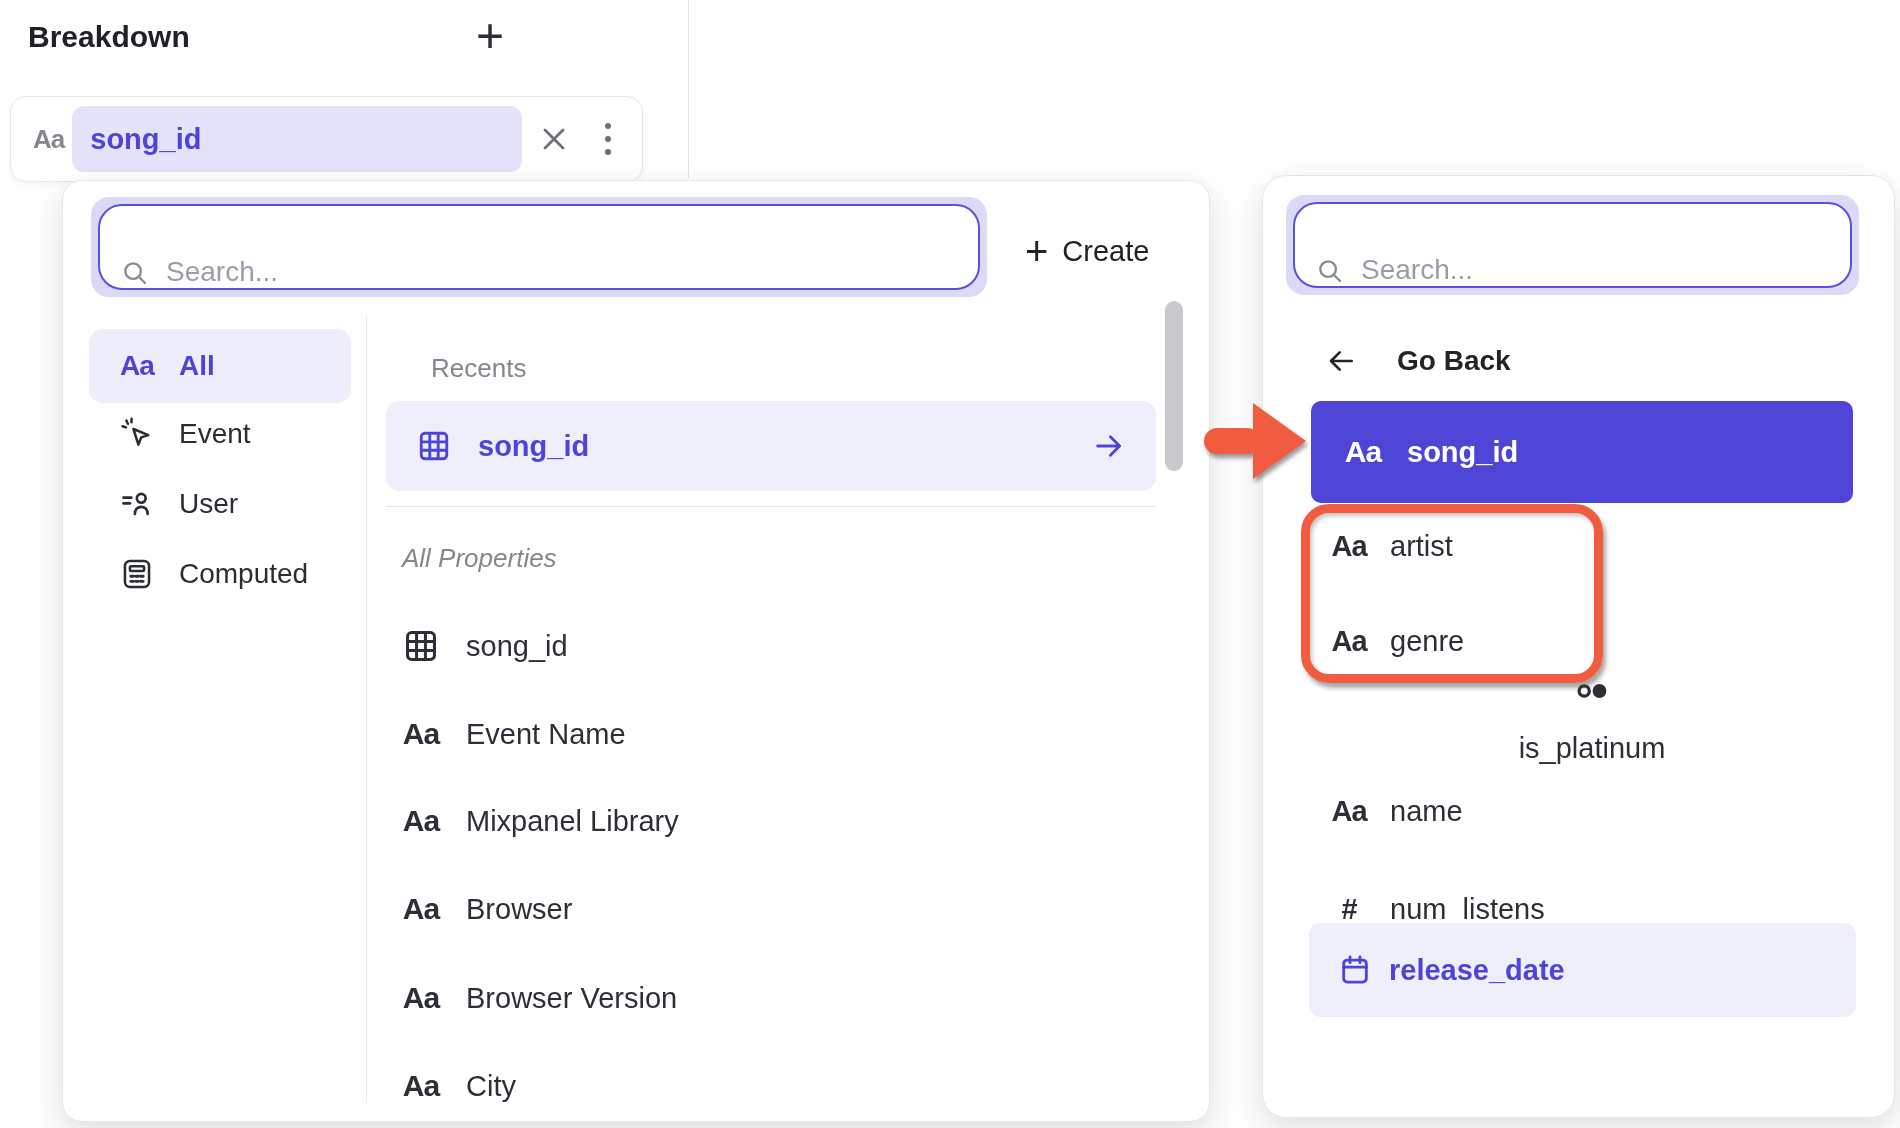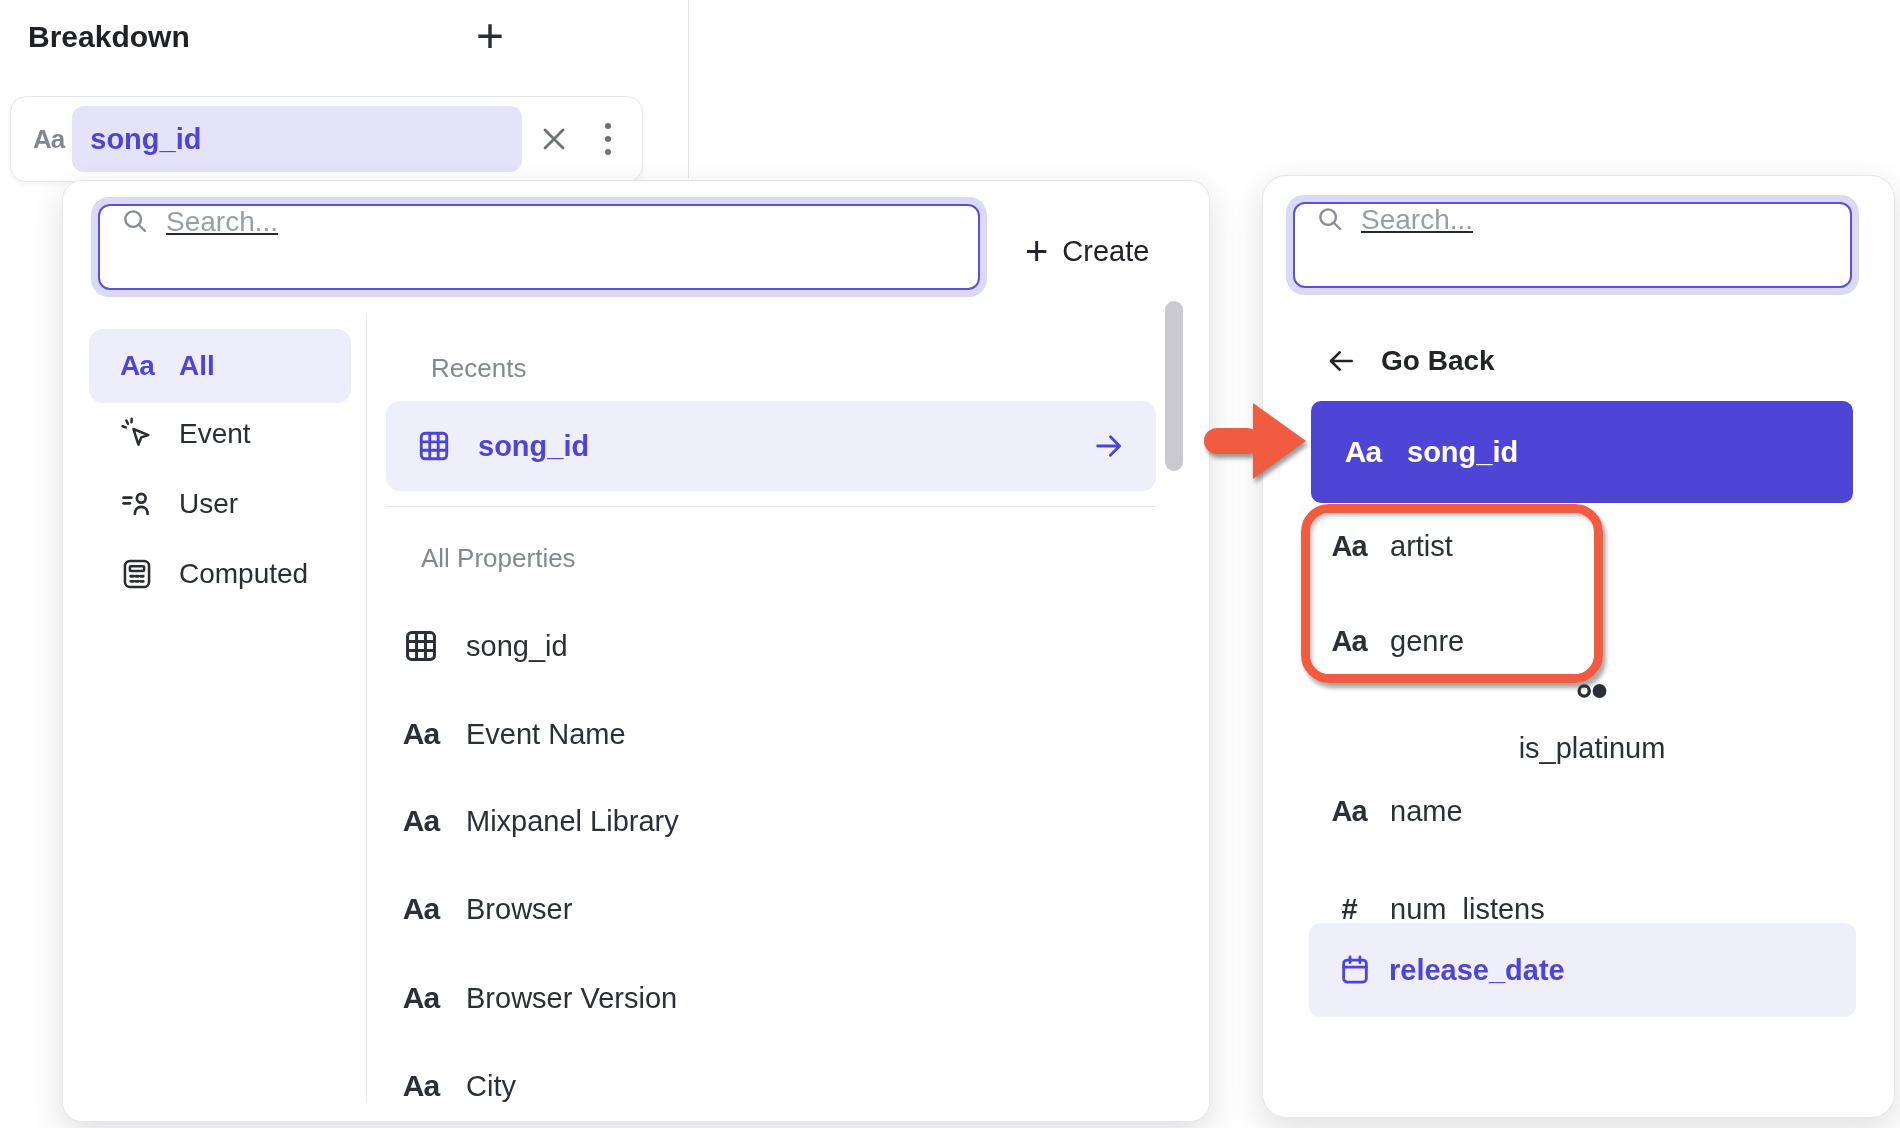--- a/index.html
+++ b/index.html
@@ -20,21 +20,21 @@
   .chip-kebab { margin-left:28px; width:20px; height:48px; display:flex; flex-direction:column; justify-content:center; align-items:center; gap:7px; cursor:pointer; }
   .chip-kebab i { width:6px; height:6px; border-radius:50%; background:#6e7076; }
 
   
   .popover { position:absolute; background:#fff; border:1px solid #e7e7eb; border-radius:20px; box-shadow:0 12px 34px rgba(25,25,40,.14); }
   #left-pop  { left:62px;  top:180px; width:1148px; height:942px; }
   #right-pop { left:1262px; top:175px; width:633px;  height:943px; border-radius:24px; }
 
   
   .search-halo { position:absolute; background:var(--halo,#dbdaf6); border-radius:18px; padding:7px; }
-  .search-box { width:100%; height:100%; background:#fff; border:2px solid var(--search_border,#5b4fe0); border-radius:12px; display:flex; align-items:flex-start; padding:0 20px; gap:16px;text-decoration:underline; }
+  .search-box { width:100%; height:100%; background:#fff; border:2px solid var(--search_border,#5b4fe0); border-radius:24px; display:flex; align-items:flex-end; padding:0 20px; gap:16px; }
   .search-box input { flex:1; border:none; outline:none; font-family:"Liberation Sans",sans-serif; font-size:28px; color:#34363c; background:transparent; }
   .search-box input::placeholder { color:#9b9da6; }
   #left-pop .search-halo  { left:28px; top:16px; width:896px; height:100px; }
   #right-pop .search-halo { left:23px; top:19px; width:573px; height:100px; }
 
   .create-btn { position:absolute; left:962px; top:44px; height:52px; display:flex; align-items:center; gap:14px; cursor:pointer; }
   .create-btn .plus { font-size:40px; font-weight:300; color:#222429; line-height:1; }
   .create-btn .lbl  { font-size:29px; font-weight:500; color:#202227; }
 
   
@@ -53,21 +53,21 @@
   .list-divider { position:absolute; left:323px; top:325px; width:770px; height:1px; background:#e6e6e9; }
 
   .prop-row { position:absolute; left:323px; width:770px; height:88px; display:flex; align-items:center; gap:25px; padding-left:15px; cursor:pointer; }
   .prop-row .ic { width:40px; display:flex; justify-content:center; }
   .prop-row .lbl { font-size:29px; font-weight:500; color:#2c2f35; }
   .prop-row .aa-glyph { font-size:30px; color:#2c2f35; }
 
   .scroll-thumb { position:absolute; left:1102px; top:120px; width:18px; height:170px; border-radius:9px; background:#c9c9cf; }
 
   
-  .goback-row { position:absolute; left:62px; top:160px; height:50px; display:flex; align-items:center; gap:24px; cursor:pointer; }
+  .goback-row { position:absolute; left:62px; top:160px; height:50px; display:flex; align-items:center; gap:40px; cursor:pointer; }
   .goback-row .lbl { font-size:28px; font-weight:600; color:#222428; }
 
   .r-row { position:absolute; left:48px; width:542px; height:80px; display:flex; align-items:center; gap:23px; padding-left:20px; cursor:pointer; }
   .r-row .ic { width:36px; display:flex; justify-content:center; }
   .r-row .lbl { font-size:29px; font-weight:500; color:#2c2f35; }
   .r-row .aa-glyph { font-size:29px; color:#2c2f35; }
 
   .r-row.selected { top:225px; height:102px; background:var(--accent_row,#4e44d6); border-radius:10px; padding-left:34px; gap:26px; }
   .r-row.selected .lbl { color:#fff; font-weight:600; }
   .r-row.selected .aa-glyph { color:#fff; font-size:30px; }
@@ -168,21 +168,21 @@
           <path d="M3.5 9.2 H20.5 M3.5 14.8 H20.5 M9.2 3.5 V20.5 M14.8 3.5 V20.5"></path>
         </svg>
       <span class="lbl">song_id</span>
       <svg class="go" width="34" height="34" viewBox="0 0 24 24" fill="none" stroke="#4f44d9" stroke-width="2" stroke-linecap="round" stroke-linejoin="round">
           <path d="M4 12 H19"></path>
           <path d="M13 5.5 L19.5 12 L13 18.5"></path>
         </svg>
     </div>
     <div class="list-divider"></div>
 
-    <div class="sect-head" style="left:358px; top:362px;">All Properties</div>
+    <div class="sect-head" style="left:339px; top:362px;font-style:italic;">All Properties</div>
 
     <div class="prop-row" style="top:421px;">
       <span class="ic">
         <svg width="38" height="38" viewBox="0 0 24 24" fill="none" stroke="#2c2f35" stroke-width="1.9">
             <rect x="3.5" y="3.5" width="17" height="17" rx="2.5"></rect>
             <path d="M3.5 9.2 H20.5 M3.5 14.8 H20.5 M9.2 3.5 V20.5 M14.8 3.5 V20.5"></path>
           </svg>
       </span>
       <span class="lbl">song_id</span>
     </div>

